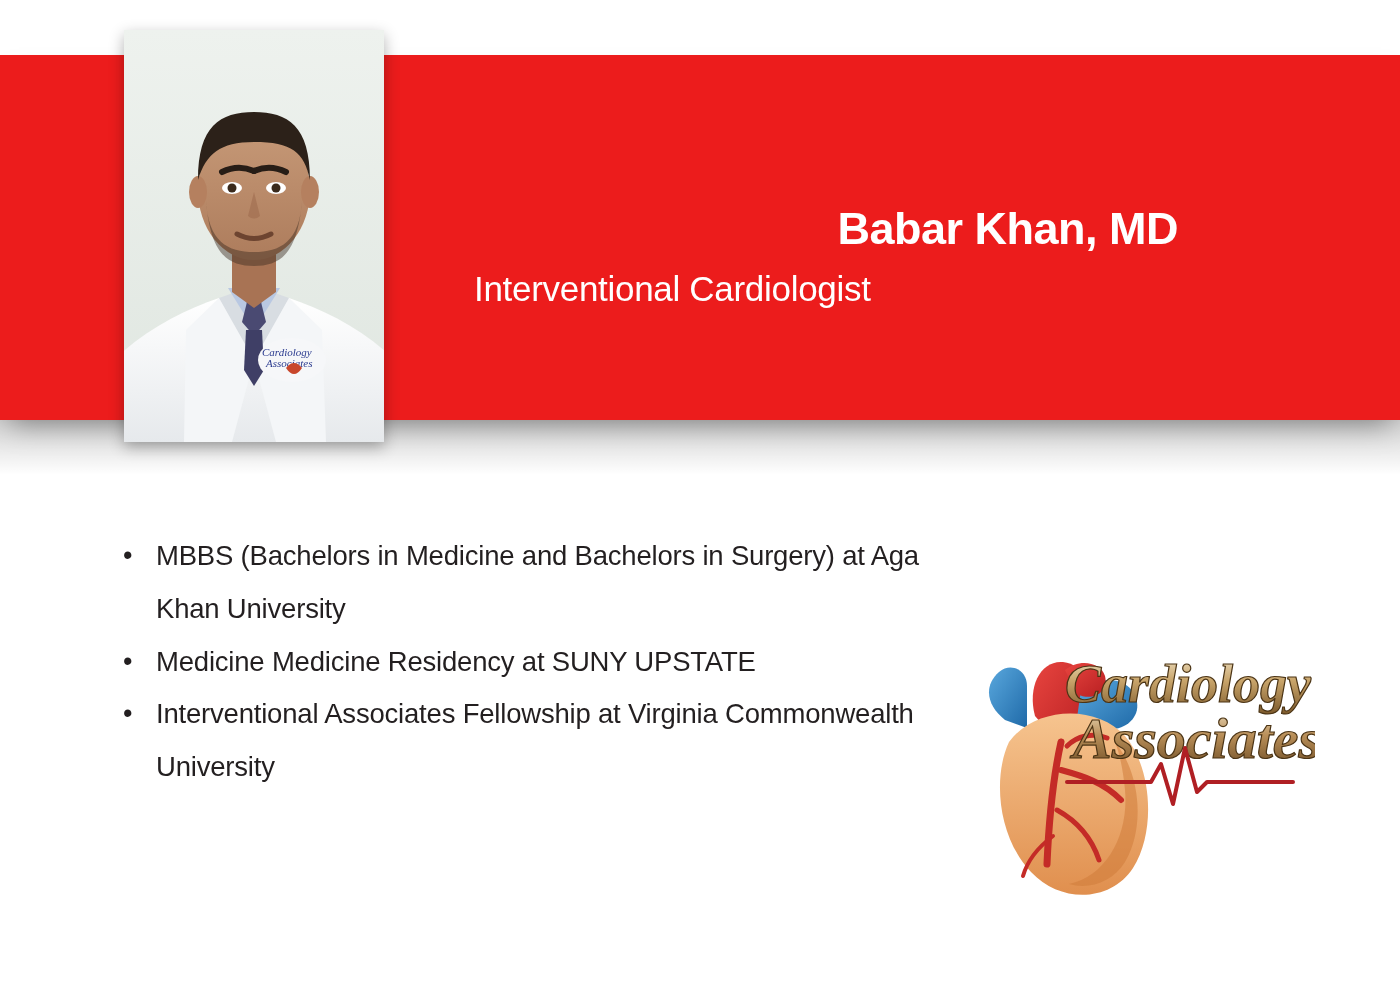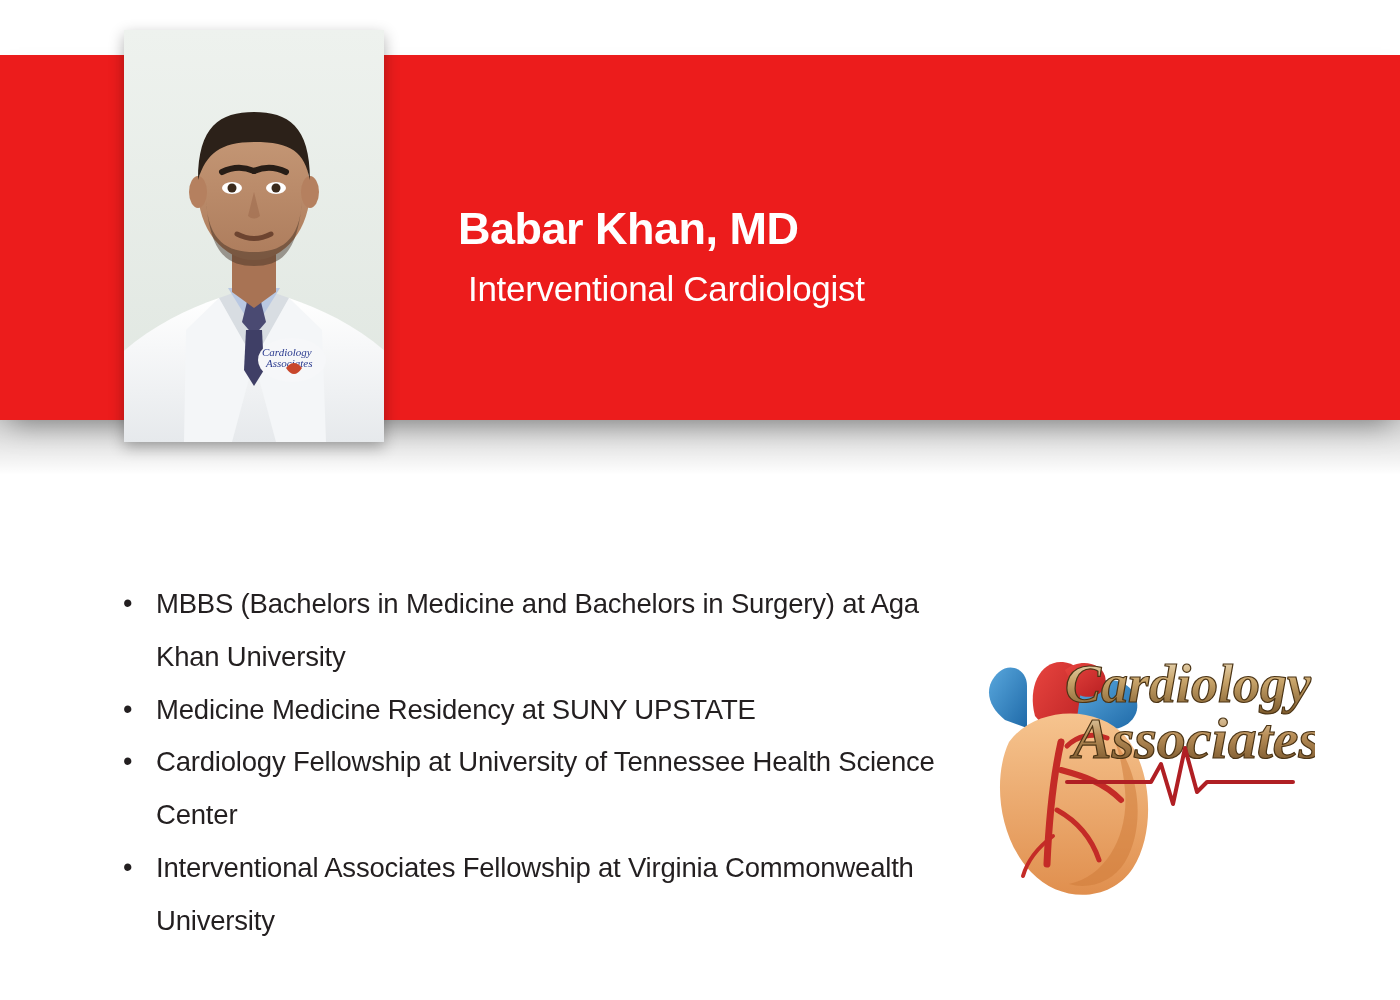--- a/index.html
+++ b/index.html
@@ -55,35 +55,36 @@
     top: 205px;
     width: 720px;
   }
   .doctor-name {
     font-size: 45px;
     font-weight: bold;
     color: #ffffff;
     letter-spacing: -0.5px;
     line-height: 1.05;
     margin: 0 0 18px 0;
+    text-align: right;
   }
   .doctor-title {
     font-size: 35px;
     color: #ffffff;
     font-weight: normal;
     letter-spacing: -0.3px;
     line-height: 1.1;
-    margin: 10px;
+    margin: 16px;
   }
 
   
   .credentials {
     position: absolute;
     left: 118px;
-    top: 578px;
+    top: 530px;
     width: 830px;
     list-style: none;
     margin: 0;
     padding: 0;
   }
   .credentials li {
     position: relative;
     padding-left: 38px;
     font-size: 27.5px;
     line-height: 1.92;
@@ -191,21 +192,20 @@
 </div>
 
 <div class="name-block">
   <div class="doctor-name">Babar Khan, MD</div>
   <div class="doctor-title">Interventional Cardiologist</div>
 </div>
 
 <ul class="credentials">
   <li>MBBS (Bachelors in Medicine and Bachelors in Surgery) at Aga Khan University</li>
   <li>Medicine Medicine Residency at SUNY UPSTATE</li>
-  <li>Cardiology Fellowship at University of Tennessee Health Science Center</li>
   <li>Interventional Associates Fellowship at Virginia Commonwealth University</li>
 </ul>
 
 <div class="logo">
   <svg width="360" height="275" viewBox="0 0 360 275" xmlns="http://www.w3.org/2000/svg">
     <defs>
       <linearGradient id="heartMuscle" x1="0" y1="0" x2="0" y2="1">
         <stop offset="0%" stop-color="#f6c48f"></stop>
         <stop offset="100%" stop-color="#e08f4e"></stop>
       </linearGradient>

